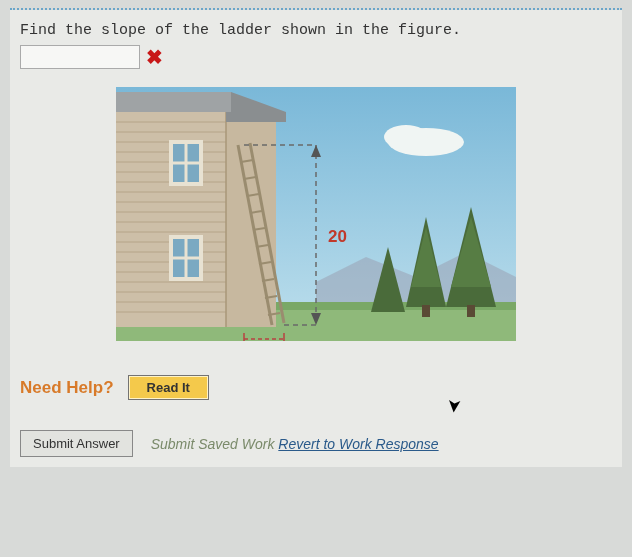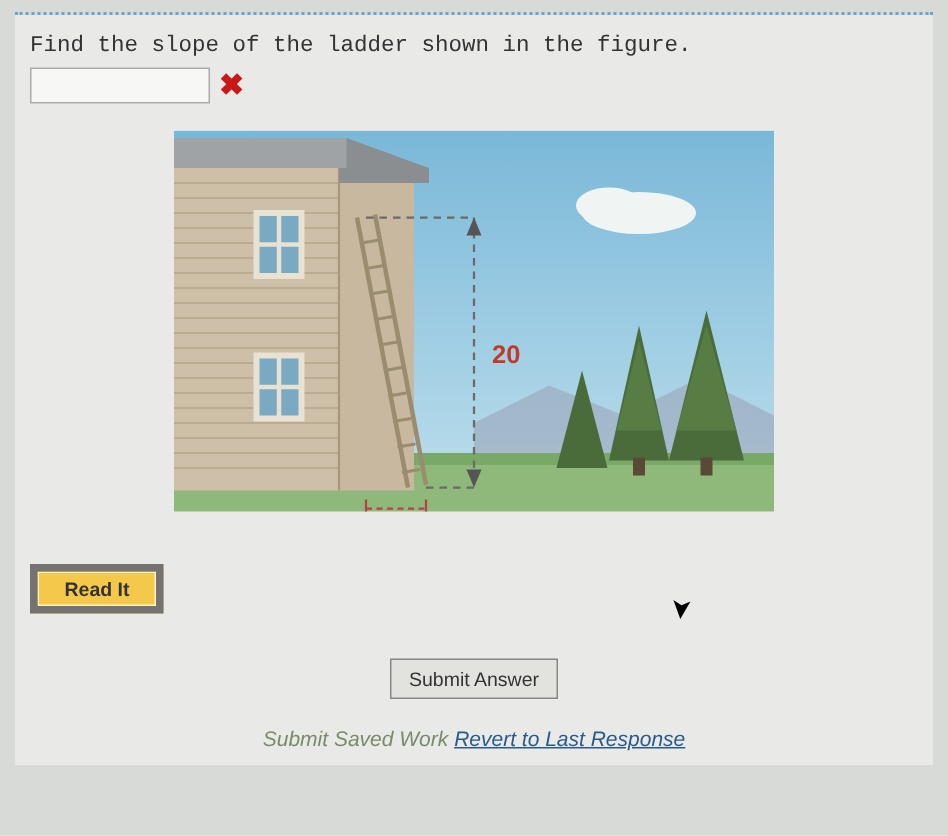--- a/index.html
+++ b/index.html
@@ -64,34 +64,33 @@
     align-items: center;
     gap: 14px;
   }
   .need-help {
     color: #d87a29;
     font-weight: bold;
     font-size: 17px;
   }
   .read-it {
     background: #f4c94b;
-    border: 5px solid #737373;
+    border: 1px solid #737373;
     padding: 4px 18px;
     font-size: 13px;
     font-weight: bold;
     color: #333;
     cursor: pointer;
     box-shadow: inset 0 0 0 1px #fff3c7;
   }
   .bottom-row {
     margin-top: 30px;
     display: flex;
     align-items: center;
     gap: 18px;
-    flex-direction: column;
   }
   .submit-btn {
     background: #e2e3df;
     border: 1px solid #888;
     padding: 5px 12px;
     font-size: 13px;
     color: #333;
     cursor: pointer;
   }
   .viewing-text {
@@ -222,24 +221,25 @@
         <line x1="128" y1="246" x2="128" y2="258" stroke="#b84242" stroke-width="1.5"></line>
         <line x1="168" y1="246" x2="168" y2="258" stroke="#b84242" stroke-width="1.5"></line>
 
         <text x="212" y="155" fill="#c0392b" font-size="17" font-family="Arial" font-weight="bold">20</text>
         <text x="135" y="270" fill="#c0392b" font-size="14" font-family="Arial" font-weight="bold">3.5</text>
       </svg>
     </div>
   </div>
 
   <div class="help-row">
+    <span class="need-help">Need Help?</span>
     <button class="read-it">Read It</button>
   </div>
 
   <div class="bottom-row">
     <button class="submit-btn">Submit Answer</button>
     <span class="viewing-text">
-      <span>Submit Saved Work </span><a class="revert-link">Revert to Last Response</a>
+      <span>Submit Saved Work </span><a class="revert-link">Revert to Work Response</a>
     </span>
   </div>
 </div>
 
 <div class="cursor-arrow" style="transform: rotate(95deg);">➤</div>
 
 </body></html>

